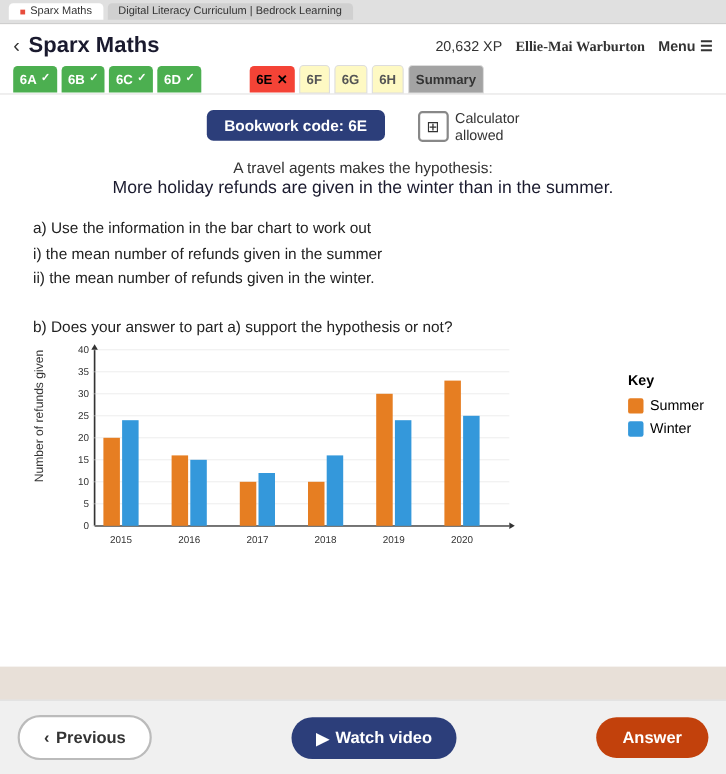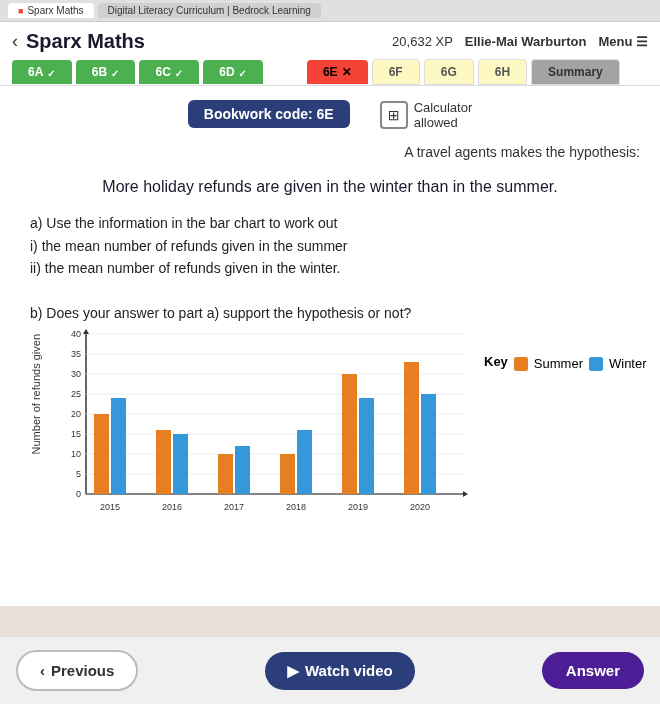--- a/index.html
+++ b/index.html
@@ -69,47 +69,47 @@
       color: #1a1a2e;
     }
     .header-right {
       display: flex;
       align-items: flex-start;
       gap: 12px;
       font-size: 13px;
       color: #333;
     }
     .xp-text { color: #333; font-size: 13px; }
-    .user-name { font-weight: bold; color: #333; font-size: 13px; }
+    .user-name { font-weight: bold; color: #333; font-size: 13px; font-family: Liberation Serif, serif; }
     .menu-btn {
       background: none;
       border: none;
       font-size: 13px;
       font-weight: bold;
       cursor: pointer;
       display: flex;
       align-items: center;
       gap: 4px;
       color: #333;
     }
 
     
     .nav-tabs {
       display: flex;
       align-items: center;
       gap: 4px;
       padding-bottom: 0;
     }
     .nav-tab {
-      padding: 5px 16px;
+      padding: 5px 6px;
       border-radius: 4px 4px 0 0;
       font-size: 12px;
       font-weight: bold;
       display: flex;
-      align-items: flex-end;
+      align-items: flex-start;
       gap: 4px;
       cursor: pointer;
     }
     .nav-tab.completed {
       background: #4caf50;
       color: #fff;
     }
     .nav-tab.active-bad {
       background: #f44336;
       color: #000000;
@@ -165,24 +165,24 @@
       border: 2px solid #888;
       border-radius: 4px;
       display: flex;
       align-items: center;
       justify-content: center;
       font-size: 14px;
     }
 
     
     .question-intro {
-      text-align: right;
+      text-align: center;
       font-size: 14px;
       color: #333;
-      margin-bottom: 16px;
+      margin-bottom: 0;
     }
     .question-hypothesis {
       text-align: center;
       font-size: 16px;
       font-weight: normal;
       color: #1a1a2e;
       margin-bottom: 14px;
       line-height: 1.4;
     }
     .question-parts {
@@ -214,21 +214,21 @@
       position: relative;
     }
     svg.chart {
       overflow: visible;
     }
 
     
     .chart-key {
       margin-left: 16px;
       display: flex;
-      flex-direction: row;
+      flex-direction: column;
       gap: 6px;
       font-size: 13px;
       margin-top: 20px;
     }
     .key-title {
       font-weight: bold;
       font-size: 13px;
       margin-bottom: 2px;
     }
     .key-item {
@@ -278,21 +278,21 @@
       border-radius: 24px;
       padding: 10px 22px;
       font-size: 15px;
       font-weight: bold;
       cursor: pointer;
       display: flex;
       align-items: center;
       gap: 6px;
     }
     .answer-btn {
-      background: #4c1d95;
+      background: #c2410c;
       color: #fff;
       border: none;
       border-radius: 24px;
       padding: 10px 24px;
       font-size: 15px;
       font-weight: bold;
       cursor: pointer;
     }
   </style>
 </head>

